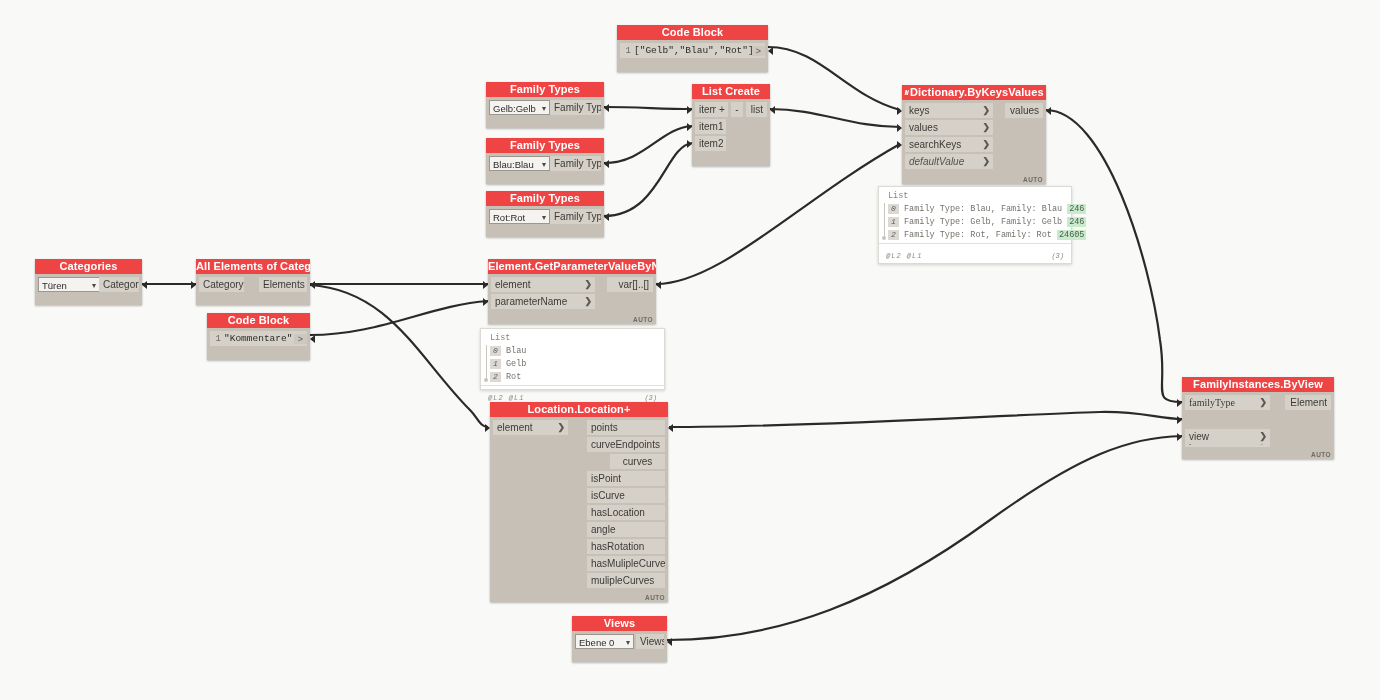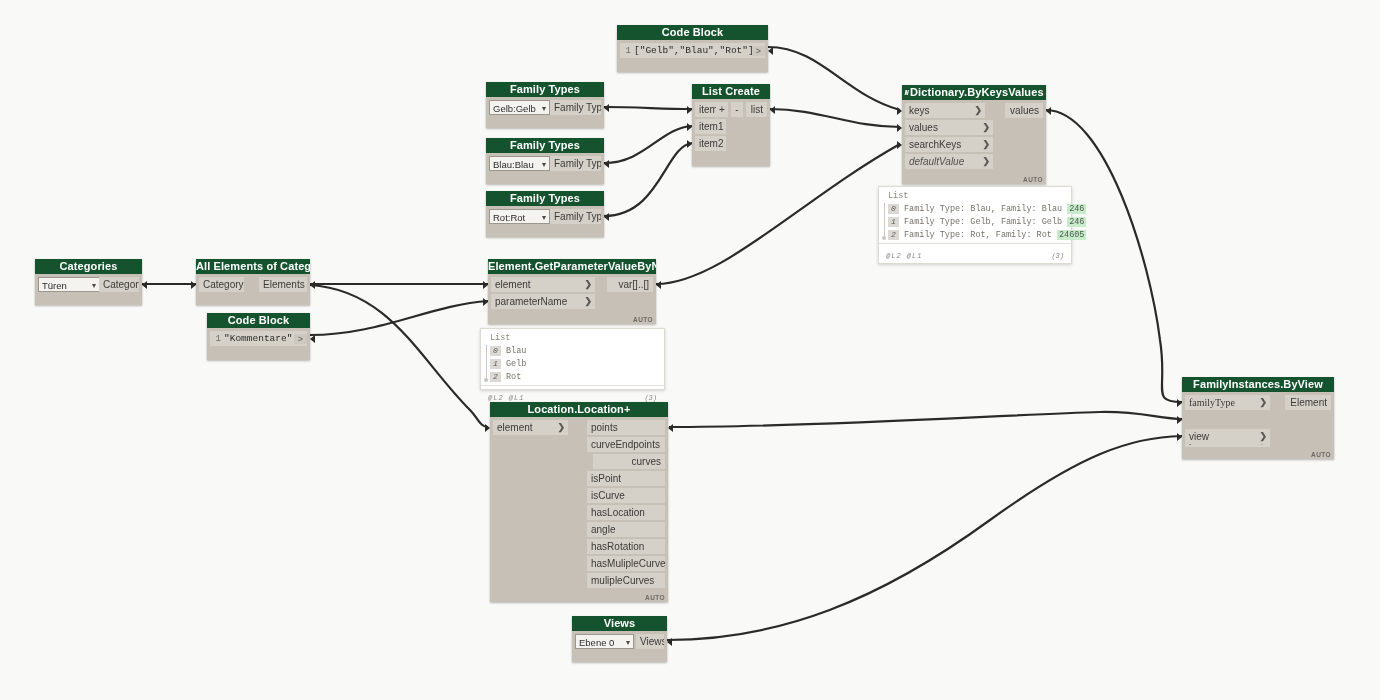--- a/index.html
+++ b/index.html
@@ -9,21 +9,21 @@
     background:#f9f9f7;
     font-family:"Liberation Sans", sans-serif;
     overflow:hidden;
     position:relative;
   }
   #canvas { position:absolute; inset:0; }
   #wires { position:absolute; left:0; top:0; width:1380px; height:700px; pointer-events:none; }
 
   .node { position:absolute; background:#c6c0b6; box-shadow:0 1px 2px rgba(0,0,0,.28); }
   .node-header {
-    background:#14532d; color:#ffffff;
+    background:#ef4444; color:#ffffff;
     font-size:11px; font-weight:bold;
     text-align:center; line-height:15px; height:15px;
     letter-spacing:.1px; white-space:nowrap; overflow:hidden;
   }
   .node-body { position:relative; }
   .auto { position:absolute; right:3px; bottom:1px; font-size:6.5px; color:#6e6a64; font-weight:bold; letter-spacing:.4px; }
 
   
   .port-in, .port-out {
     position:absolute; height:15px; line-height:15px;
@@ -169,21 +169,21 @@
       <div class="tri-in" style="top:41px;"></div>
       <div class="tri-out" style="top:7px;"></div>
     </div>
   </div>
 
   <div class="node" style="left:902px; top:85px; width:144px; height:99px;">
     <div class="node-header">
       <span class="ddico">/\/</span><span>Dictionary.ByKeysValues</span>
     </div>
     <div class="node-body" style="height:84px;">
-      <div class="port-in" style="top:3px; width:80px;"><span>keys</span><span class="chev">❯</span></div>
+      <div class="port-in" style="top:3px; width:88px;"><span>keys</span><span class="chev">❯</span></div>
       <div class="port-in" style="top:20px; width:88px;"><span>values</span><span class="chev">❯</span></div>
       <div class="port-in" style="top:37px; width:88px;"><span>searchKeys</span><span class="chev">❯</span></div>
       <div class="port-in" style="top:54px; width:88px;"><span class="italic">defaultValue</span><span class="chev">❯</span></div>
       <div class="port-out" style="top:3px; width:38px;">values</div>
       <div class="tri-in" style="top:7px;"></div>
       <div class="tri-in" style="top:24px;"></div>
       <div class="tri-in" style="top:41px;"></div>
       <div class="tri-out" style="top:7px;"></div>
       <div class="auto">AUTO</div>
     </div>
@@ -281,21 +281,21 @@
   </div>
 
   <div class="node" style="left:490px; top:402px; width:178px; height:200px;">
     <div class="node-header">Location.Location+</div>
     <div class="node-body" style="height:185px;">
       <div class="port-in" style="top:3px; width:75px;"><span>element</span><span class="chev">❯</span></div>
       <div class="tri-in" style="top:7px;"></div>
 
       <div class="port-out" style="top:3px; width:78px; text-align:left;">points</div>
       <div class="port-out" style="top:20px; width:78px; text-align:left;">curveEndpoints</div>
-      <div class="port-out" style="top:37px; width:72px; text-align:right;">curves</div>
+      <div class="port-out" style="top:37px; width:55px; text-align:center;">curves</div>
       <div class="port-out" style="top:54px; width:78px; text-align:left;">isPoint</div>
       <div class="port-out" style="top:71px; width:78px; text-align:left;">isCurve</div>
       <div class="port-out" style="top:88px; width:78px; text-align:left;">hasLocation</div>
       <div class="port-out" style="top:105px; width:78px; text-align:left;margin-left:11px;">angle</div>
       <div class="port-out" style="top:122px; width:78px; text-align:left;">hasRotation</div>
       <div class="port-out" style="top:139px; width:78px; text-align:left;">hasMulipleCurves</div>
       <div class="port-out" style="top:156px; width:78px; text-align:left;">mulipleCurves</div>
       <div class="tri-out" style="top:7px;"></div>
       <div class="auto">AUTO</div>
     </div>

